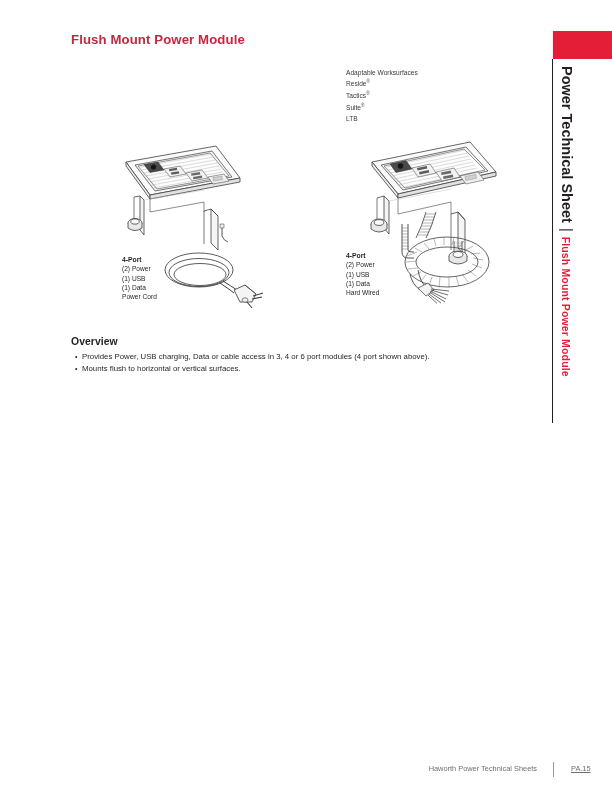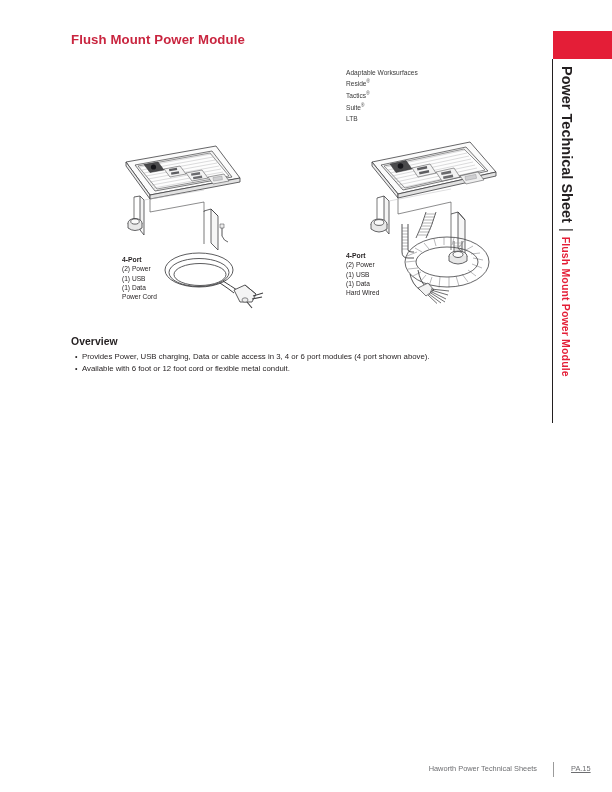--- a/index.html
+++ b/index.html
@@ -428,21 +428,21 @@
   <div>(2) Power</div>
   <div>(1) USB</div>
   <div>(1) Data</div>
   <div>Hard Wired</div>
 </div>
 
 <div id="overview">
   <h2>Overview</h2>
   <ul>
     <li>Provides Power, USB charging, Data or cable access in 3, 4 or 6 port modules (4 port shown above).</li>
-    <li>Available with 6 foot or 12 foot cord or flexible metal conduit.</li>
+    <li>Mounts flush to horizontal or vertical surfaces.</li>
   </ul>
 </div>
 
 <div id="footer">
   <div id="footer-label">Haworth Power Technical Sheets</div>
   <div id="footer-divider"></div>
   <div id="footer-page">PA.15</div>
 </div>
 
 </body></html>

